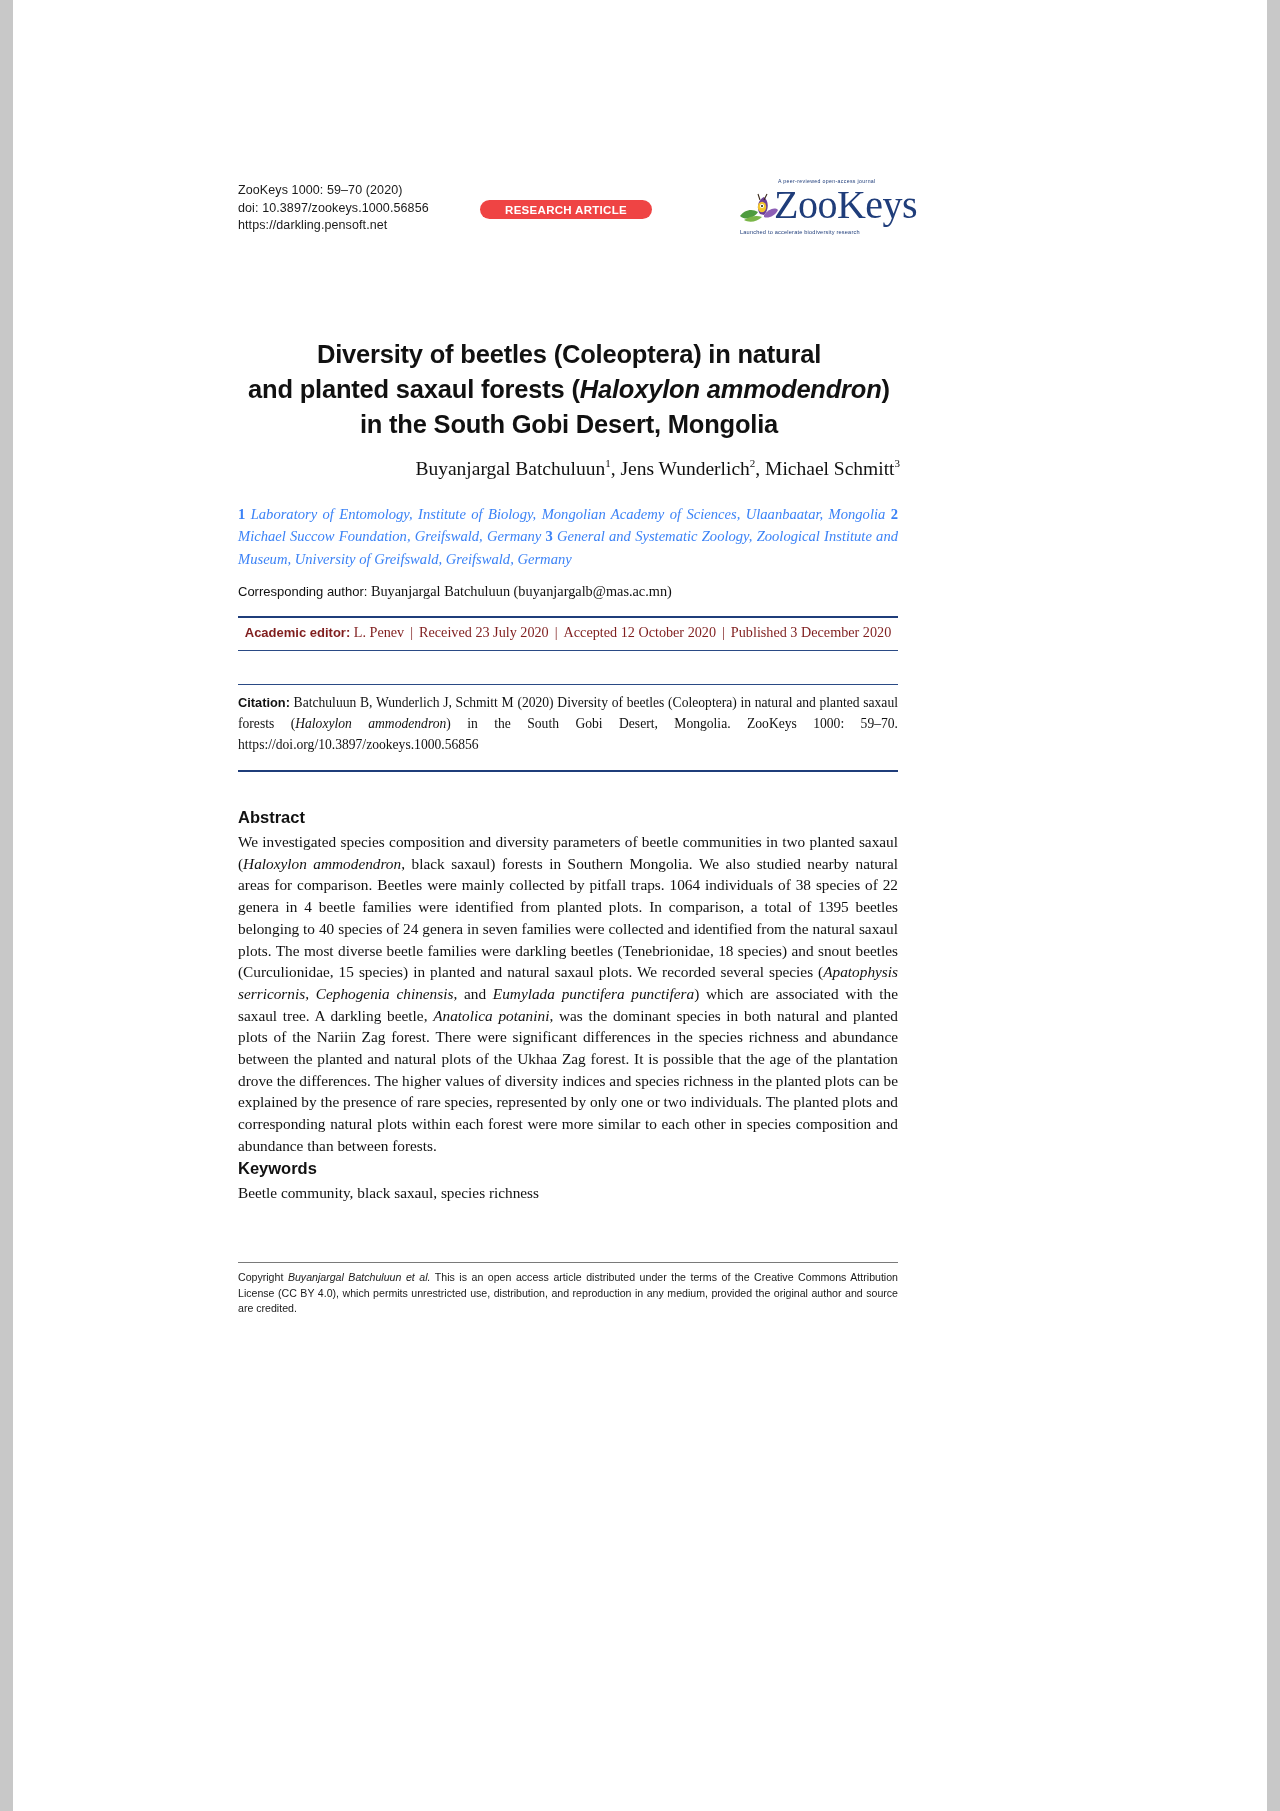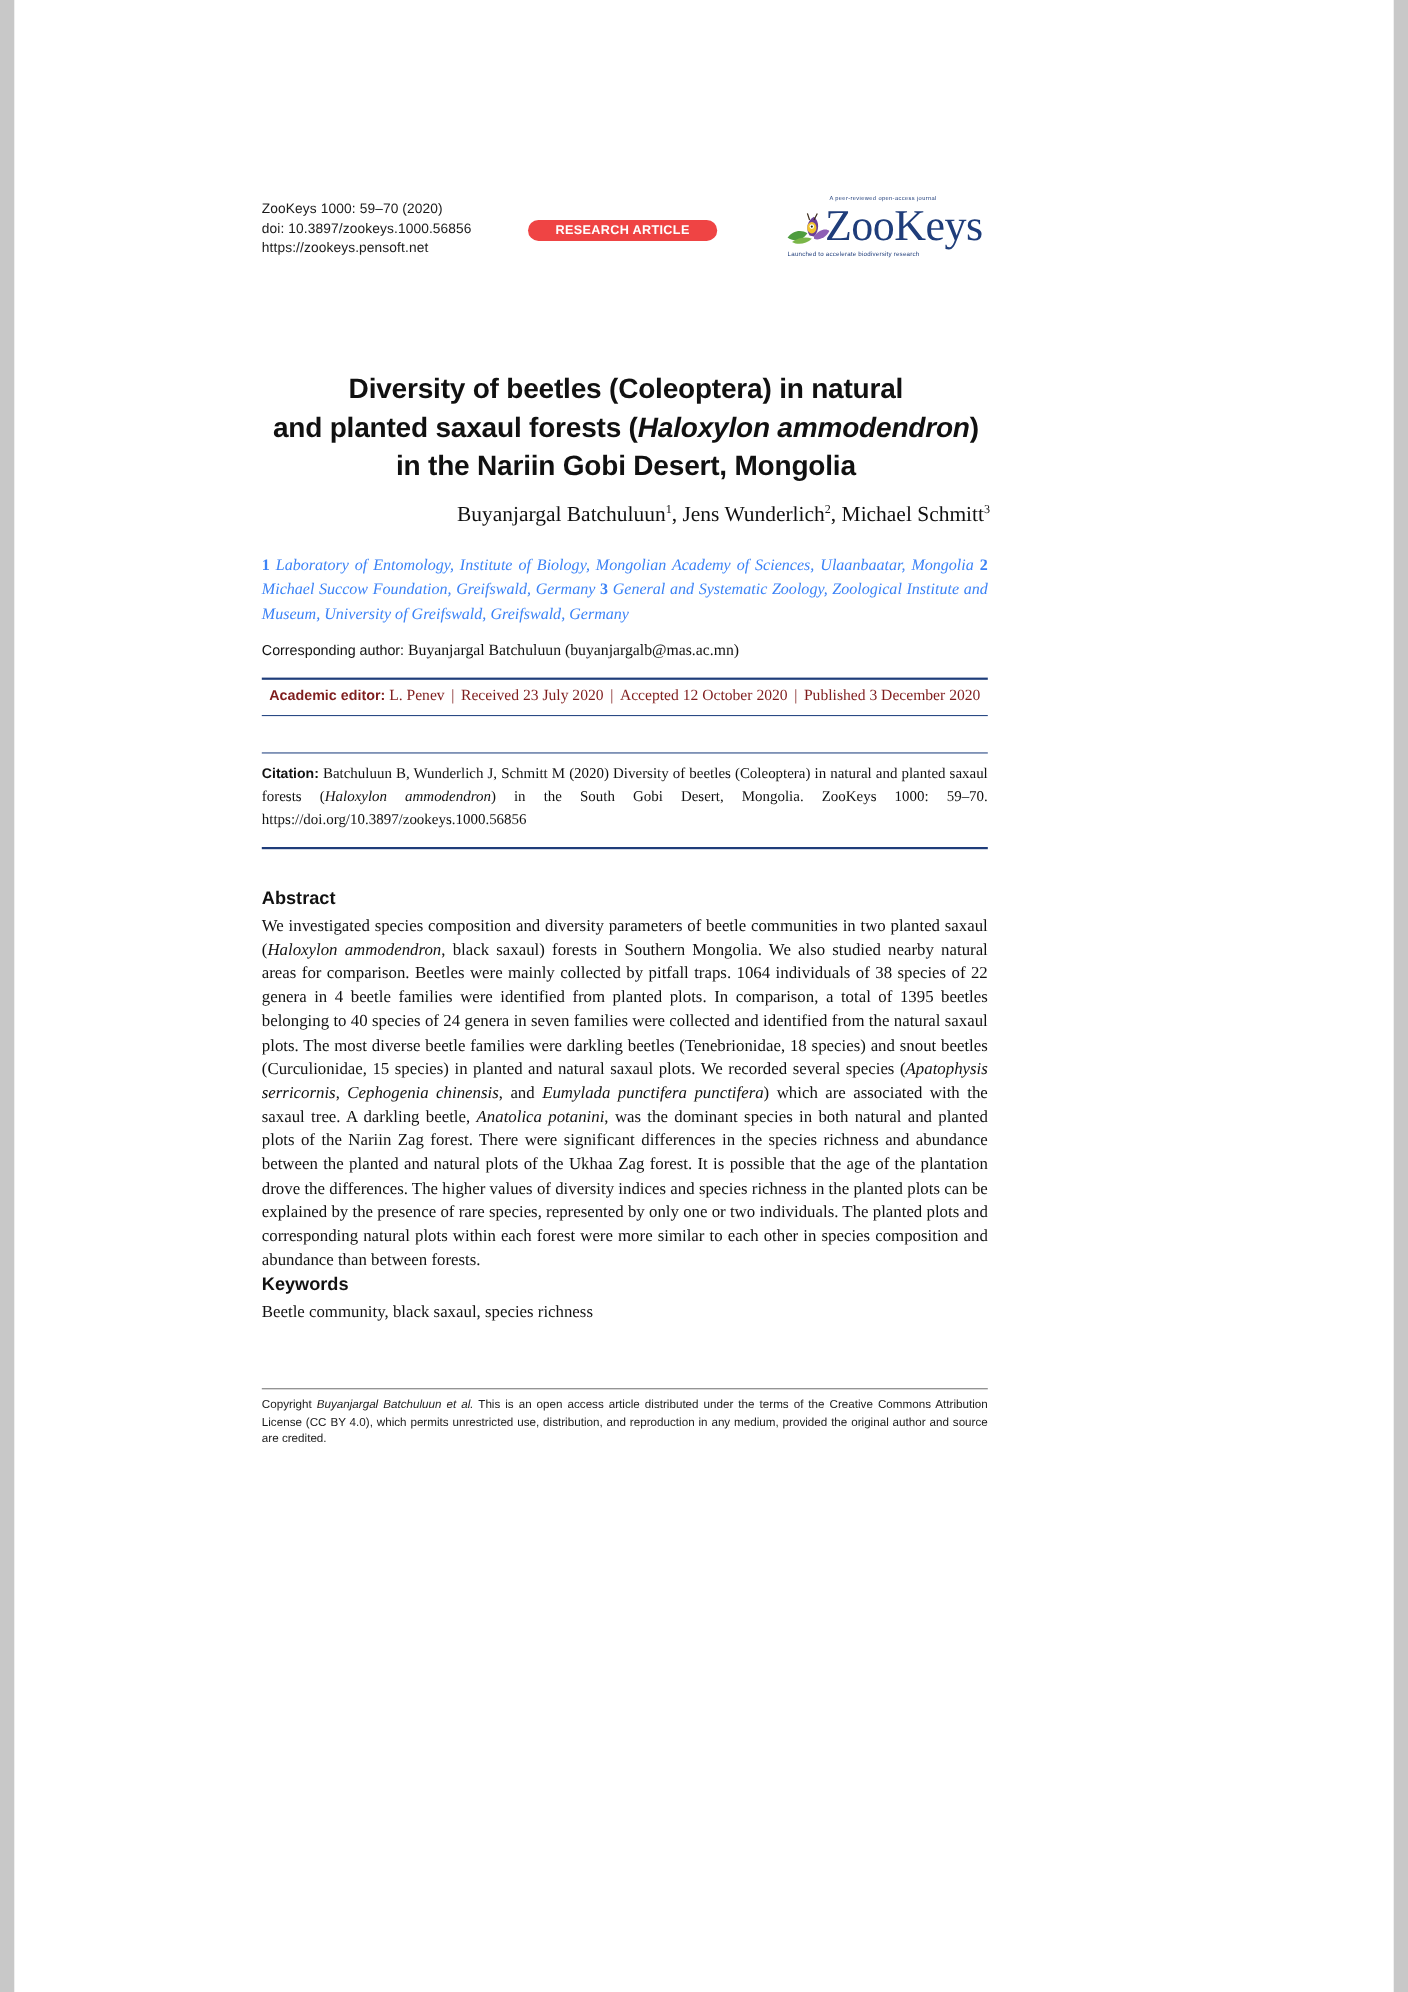--- a/index.html
+++ b/index.html
@@ -51,21 +51,21 @@
     font-weight: bold;
     letter-spacing: 0.3px;
     display: flex;
     align-items: center;
     justify-content: center;
     box-sizing: border-box;
   }
 
   .logo {
     position: absolute;
-    left: 476px;
+    left: 500px;
     top: -4px;
     width: 162px;
     height: 62px;
   }
   .logo-top {
     position: absolute;
     left: 40px;
     top: 0px;
     font-family: "Liberation Sans", sans-serif;
     font-size: 5.2px;
@@ -279,21 +279,21 @@
 </head>
 <body>
 
 <div class="page">
 
   <div class="header">
 
     <div class="header-meta">
       <div>ZooKeys 1000: 59–70 (2020)</div>
       <div>doi: 10.3897/zookeys.1000.56856</div>
-      <div>https://zookeys.pensoft.net</div>
+      <div>https://darkling.pensoft.net</div>
     </div>
 
     <div class="ra-badge">RESEARCH ARTICLE</div>
 
     <div class="logo">
       <div class="logo-bug">
         <svg width="42" height="34" viewBox="0 0 42 34">
           <path d="M2 26 C6 20, 14 18, 20 22 C16 28, 8 31, 2 26 Z" fill="#4e9c3f"></path>
           <path d="M6 30 C12 26, 19 25, 24 27 C19 32, 11 33, 6 30 Z" fill="#7ab648"></path>
           <path d="M22 24 C18 18, 20 10, 26 7 C31 11, 31 20, 26 25 Z" fill="#6b3f96"></path>
@@ -306,21 +306,21 @@
       </div>
       <div class="logo-top">A peer-reviewed open-access journal</div>
       <div class="logo-word">ZooKeys</div>
       <div class="logo-bottom">Launched to accelerate biodiversity research</div>
     </div>
   </div>
 
   <h1 class="title">
     <span>Diversity of beetles (Coleoptera) in natural</span><br>
     <span>and planted saxaul forests (</span><i>Haloxylon ammodendron</i><span>)</span><br>
-    <span>in the Nariin Gobi Desert, Mongolia</span>
+    <span>in the South Gobi Desert, Mongolia</span>
   </h1>
 
   <div class="authors">
     <span>Buyanjargal Batchuluun</span><sup>1</sup>, <span>Jens Wunderlich</span><sup>2</sup>, <span>Michael Schmitt</span><sup>3</sup>
   </div>
 
   <div class="affil">
     <b>1</b>
     <span>Laboratory of Entomology, Institute of Biology, Mongolian Academy of Sciences, Ulaanbaatar, Mongolia</span>
     <b>2</b>

